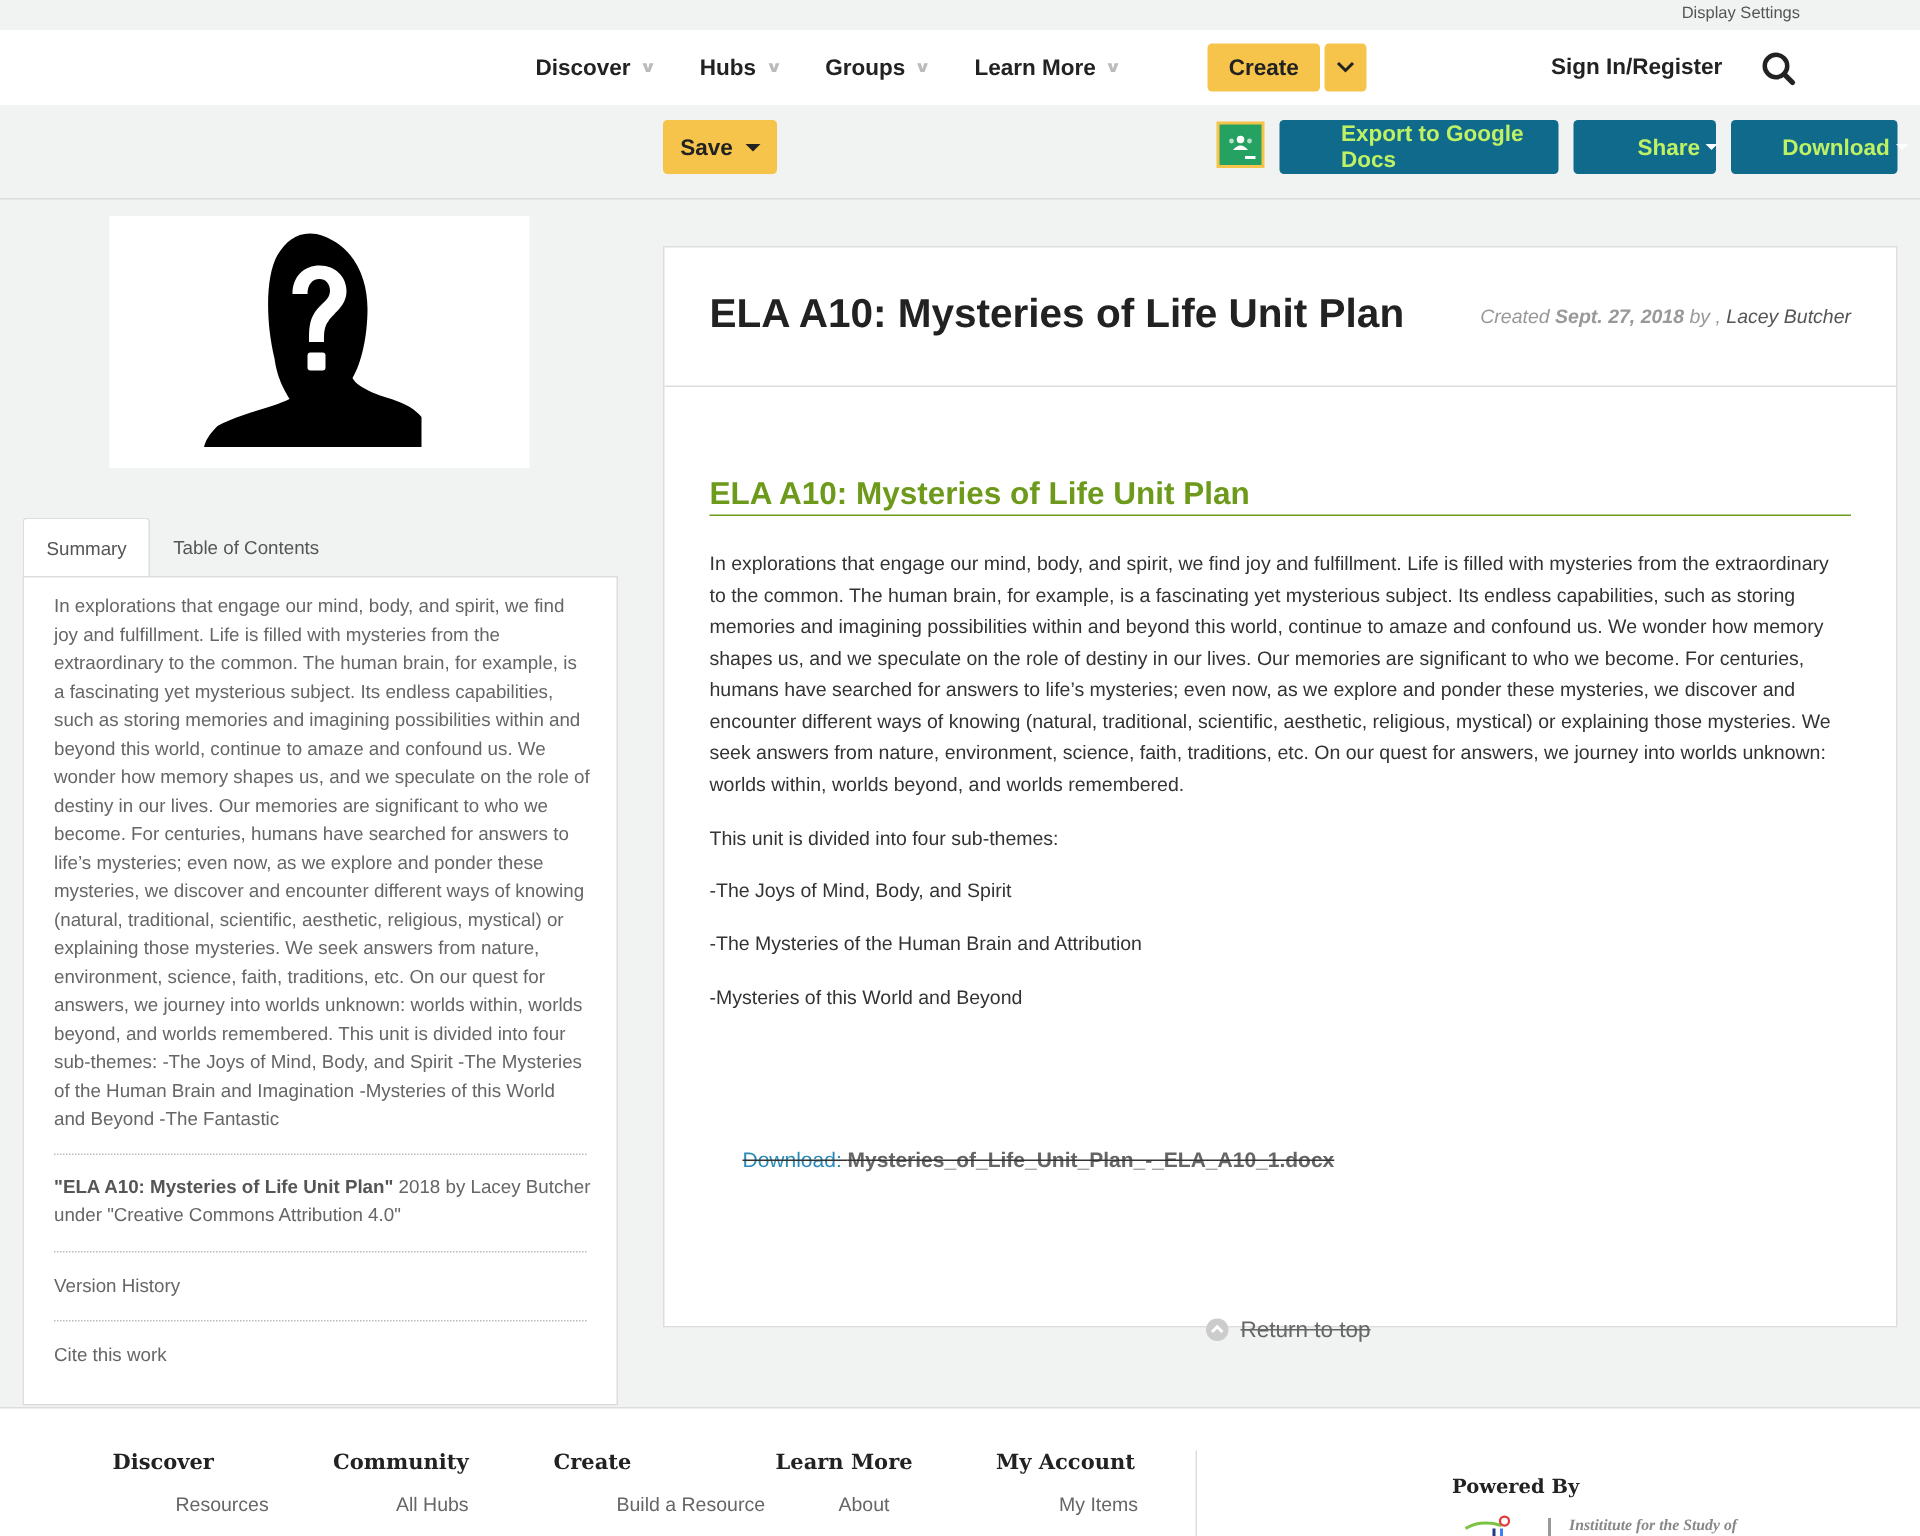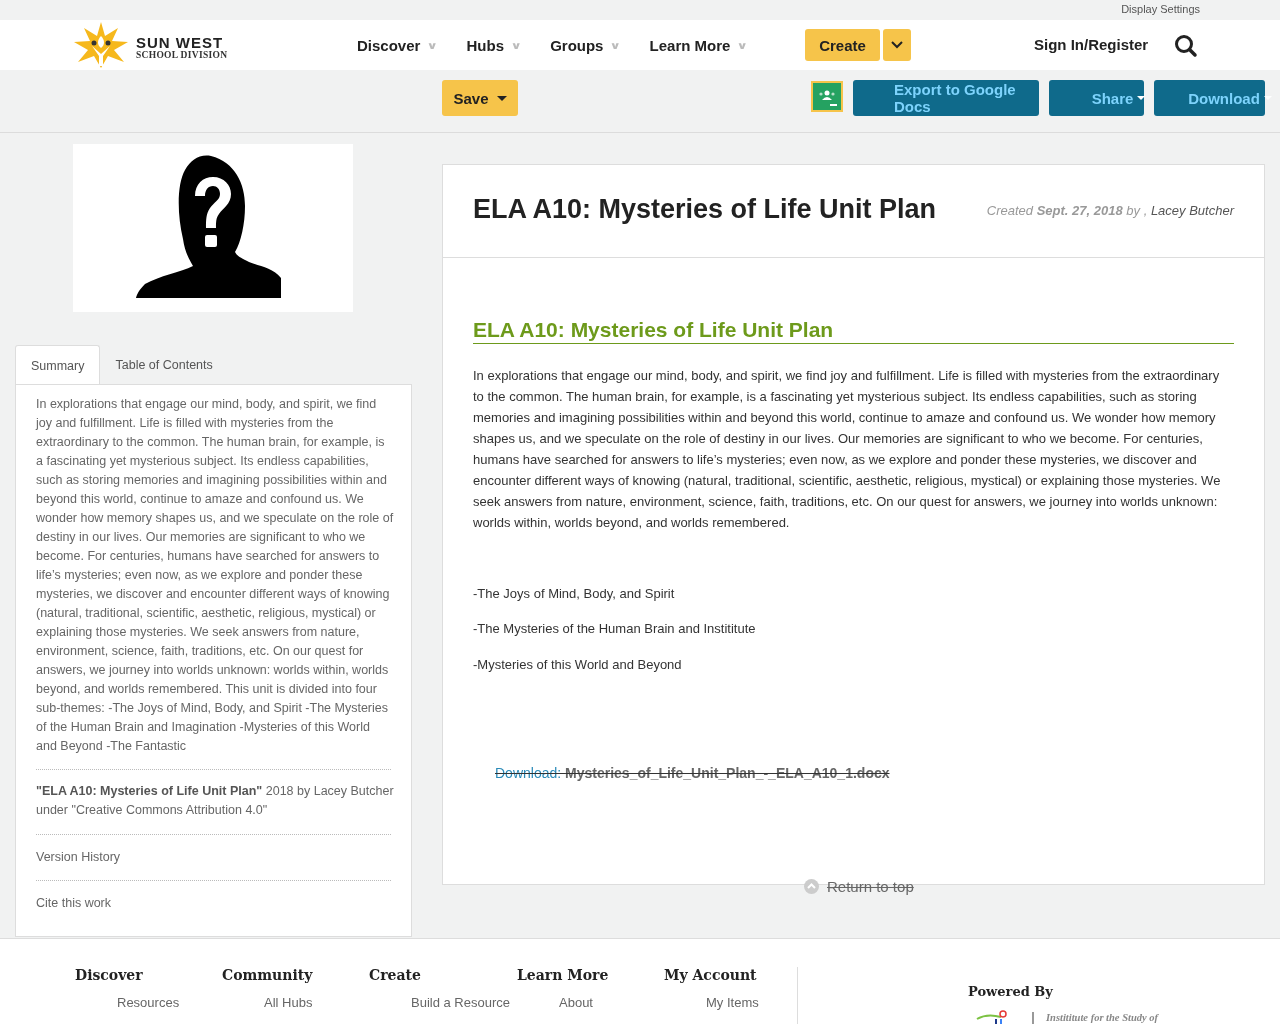--- a/index.html
+++ b/index.html
@@ -22,21 +22,21 @@
   .create-caret { position: absolute; left: 883px; top: 9px; height: 32px; width: 28px; background: #f6c44a; border-radius: 3px; display: flex; align-items: center; justify-content: center; cursor: pointer; }
   .signin { position: absolute; left: 1034px; top: 16px; font-weight: bold; font-size: 15px; color: #222; cursor: pointer; }
   .search-icon { position: absolute; left: 1173px; top: 13px; width: 26px; height: 26px; cursor: pointer; }
 
   
   .toolbar { position: absolute; left: 0; top: 70px; width: 1280px; height: 63px; background: #f1f2f2; border-bottom: 1px solid #dcdcdc; }
   .save-btn { position: absolute; left: 442px; top: 10px; width: 76px; height: 36px; background: #f6c44a; border-radius: 3px; font-weight: bold; font-size: 15px; color: #222; display: flex; align-items: center; justify-content: center; cursor: pointer; }
   .caret-down { display: inline-block; width: 0; height: 0; border-left: 5px solid transparent; border-right: 5px solid transparent; border-top: 5px solid currentColor; margin-left: 8px; }
   .classroom-btn { position: absolute; left: 811px; top: 11px; width: 32px; height: 31px; background: #f6c44a; padding: 2px; cursor: pointer; }
   .classroom-inner { width: 100%; height: 100%; background: #25a261; position: relative; }
-  .blue-btn { position: absolute; top: 10px; height: 36px; background: #0f6a8b; color: #7dd3fc; border-radius: 3px; font-weight: bold; font-size: 15px; display: flex; align-items: center; justify-content: center; cursor: pointer; padding-left: 41px; }
+  .blue-btn { position: absolute; top: 10px; height: 36px; background: #0f6a8b; color: #bef264; border-radius: 3px; font-weight: bold; font-size: 15px; display: flex; align-items: center; justify-content: center; cursor: pointer; padding-left: 41px; }
   .export-btn { left: 853px; width: 186px; }
   .share-btn { left: 1049px; width: 95px; }
   .download-btn { left: 1154px; width: 111px; }
   .caret-sm { display: inline-block; width: 0; height: 0; border-left: 4px solid transparent; border-right: 4px solid transparent; border-top: 4px solid #fff; margin-left: 4px; }
 
   
   .thumb { position: absolute; left: 73px; top: 144px; width: 280px; height: 168px; background: #fff; }
   .tabs { position: absolute; left: 15px; top: 345px; height: 40px; display: flex; }
   .tab { height: 40px; padding: 0 15px; font-size: 12.5px; color: #555; display: flex; align-items: center; cursor: pointer; }
   .tab.active { background: #fff; border: 1px solid #ddd; border-bottom: none; border-radius: 3px 3px 0 0; height: 41px; }
@@ -76,31 +76,20 @@
   .iss-logo { position: absolute; left: 975px; top: 70px; width: 40px; height: 16px; }
 </style>
 </head>
 <body>
 
 <div class="utility-bar">
   <span class="display-settings">Display Settings</span>
 </div>
 
 <div class="header">
-  <div class="logo">
-    <svg width="62" height="50" viewBox="0 0 62 50" style="position:absolute;left:0;top:0">
-      <polygon points="31,2 35,16 48,8 42,21 58,22 44,30 54,42 38,36 31,48 24,36 8,42 18,30 4,22 20,21 14,8 27,16" fill="#f6b81c"></polygon>
-      <circle cx="24" cy="23" r="2.5" fill="#333"></circle>
-      <circle cx="38" cy="23" r="2.5" fill="#333"></circle>
-      <path d="M31 16 C27 20 27 25 31 28 C35 25 35 20 31 16Z" fill="#fff"></path>
-      <path d="M22 26 L31 34 L40 26 L33 36 L33 46 L29 46 L29 36Z" fill="#fff"></path>
-    </svg>
-    <span class="logo-text-1">SUN WEST</span>
-    <span class="logo-text-2">SCHOOL DIVISION</span>
-  </div>
 
   <nav class="nav">
     <div class="nav-item">
       <span>Discover</span>
       <span class="chev">∨</span>
     </div>
     <div class="nav-item">
       <span>Hubs</span>
       <span class="chev">∨</span>
     </div>
@@ -192,22 +181,23 @@
   <div class="title-area">
     <h1 class="page-title">ELA A10: Mysteries of Life Unit Plan</h1>
     <div class="meta">
       <span>Created </span><b>Sept. 27, 2018</b><span> by , </span><span class="author">Lacey Butcher</span>
     </div>
   </div>
 
   <h2 class="section-heading">ELA A10: Mysteries of Life Unit Plan</h2>
 
   <p class="body-text" style="top:200px">In explorations that engage our mind, body, and spirit, we find joy and fulfillment. Life is filled with mysteries from the extraordinary to the common. The human brain, for example, is a fascinating yet mysterious subject. Its endless capabilities, such as storing memories and imagining possibilities within and beyond this world, continue to amaze and confound us. We wonder how memory shapes us, and we speculate on the role of destiny in our lives. Our memories are significant to who we become. For centuries, humans have searched for answers to life’s mysteries; even now, as we explore and ponder these mysteries, we discover and encounter different ways of knowing (natural, traditional, scientific, aesthetic, religious, mystical) or explaining those mysteries. We seek answers from nature, environment, science, faith, traditions, etc. On our quest for answers, we journey into worlds unknown: worlds within, worlds beyond, and worlds remembered.</p>
+  <p class="body-text" style="top:383px">This unit is divided into four sub-themes:</p>
   <p class="body-text" style="top:418px">-The Joys of Mind, Body, and Spirit</p>
-  <p class="body-text" style="top:453px">-The Mysteries of the Human Brain and Instititute</p>
+  <p class="body-text" style="top:453px">-The Mysteries of the Human Brain and Attribution</p>
   <p class="body-text" style="top:489px">-Mysteries of this World and Beyond</p>
 
   <div class="download-link">
     <span class="dl-label">Download: </span><span class="dl-file">Mysteries_of_Life_Unit_Plan_-_ELA_A10_1.docx</span>
   </div>
 </div>
 
 <div class="return-top">
   <span class="circle">
     <svg width="15" height="15" viewBox="0 0 15 15" style="position:absolute;left:0;top:0">

